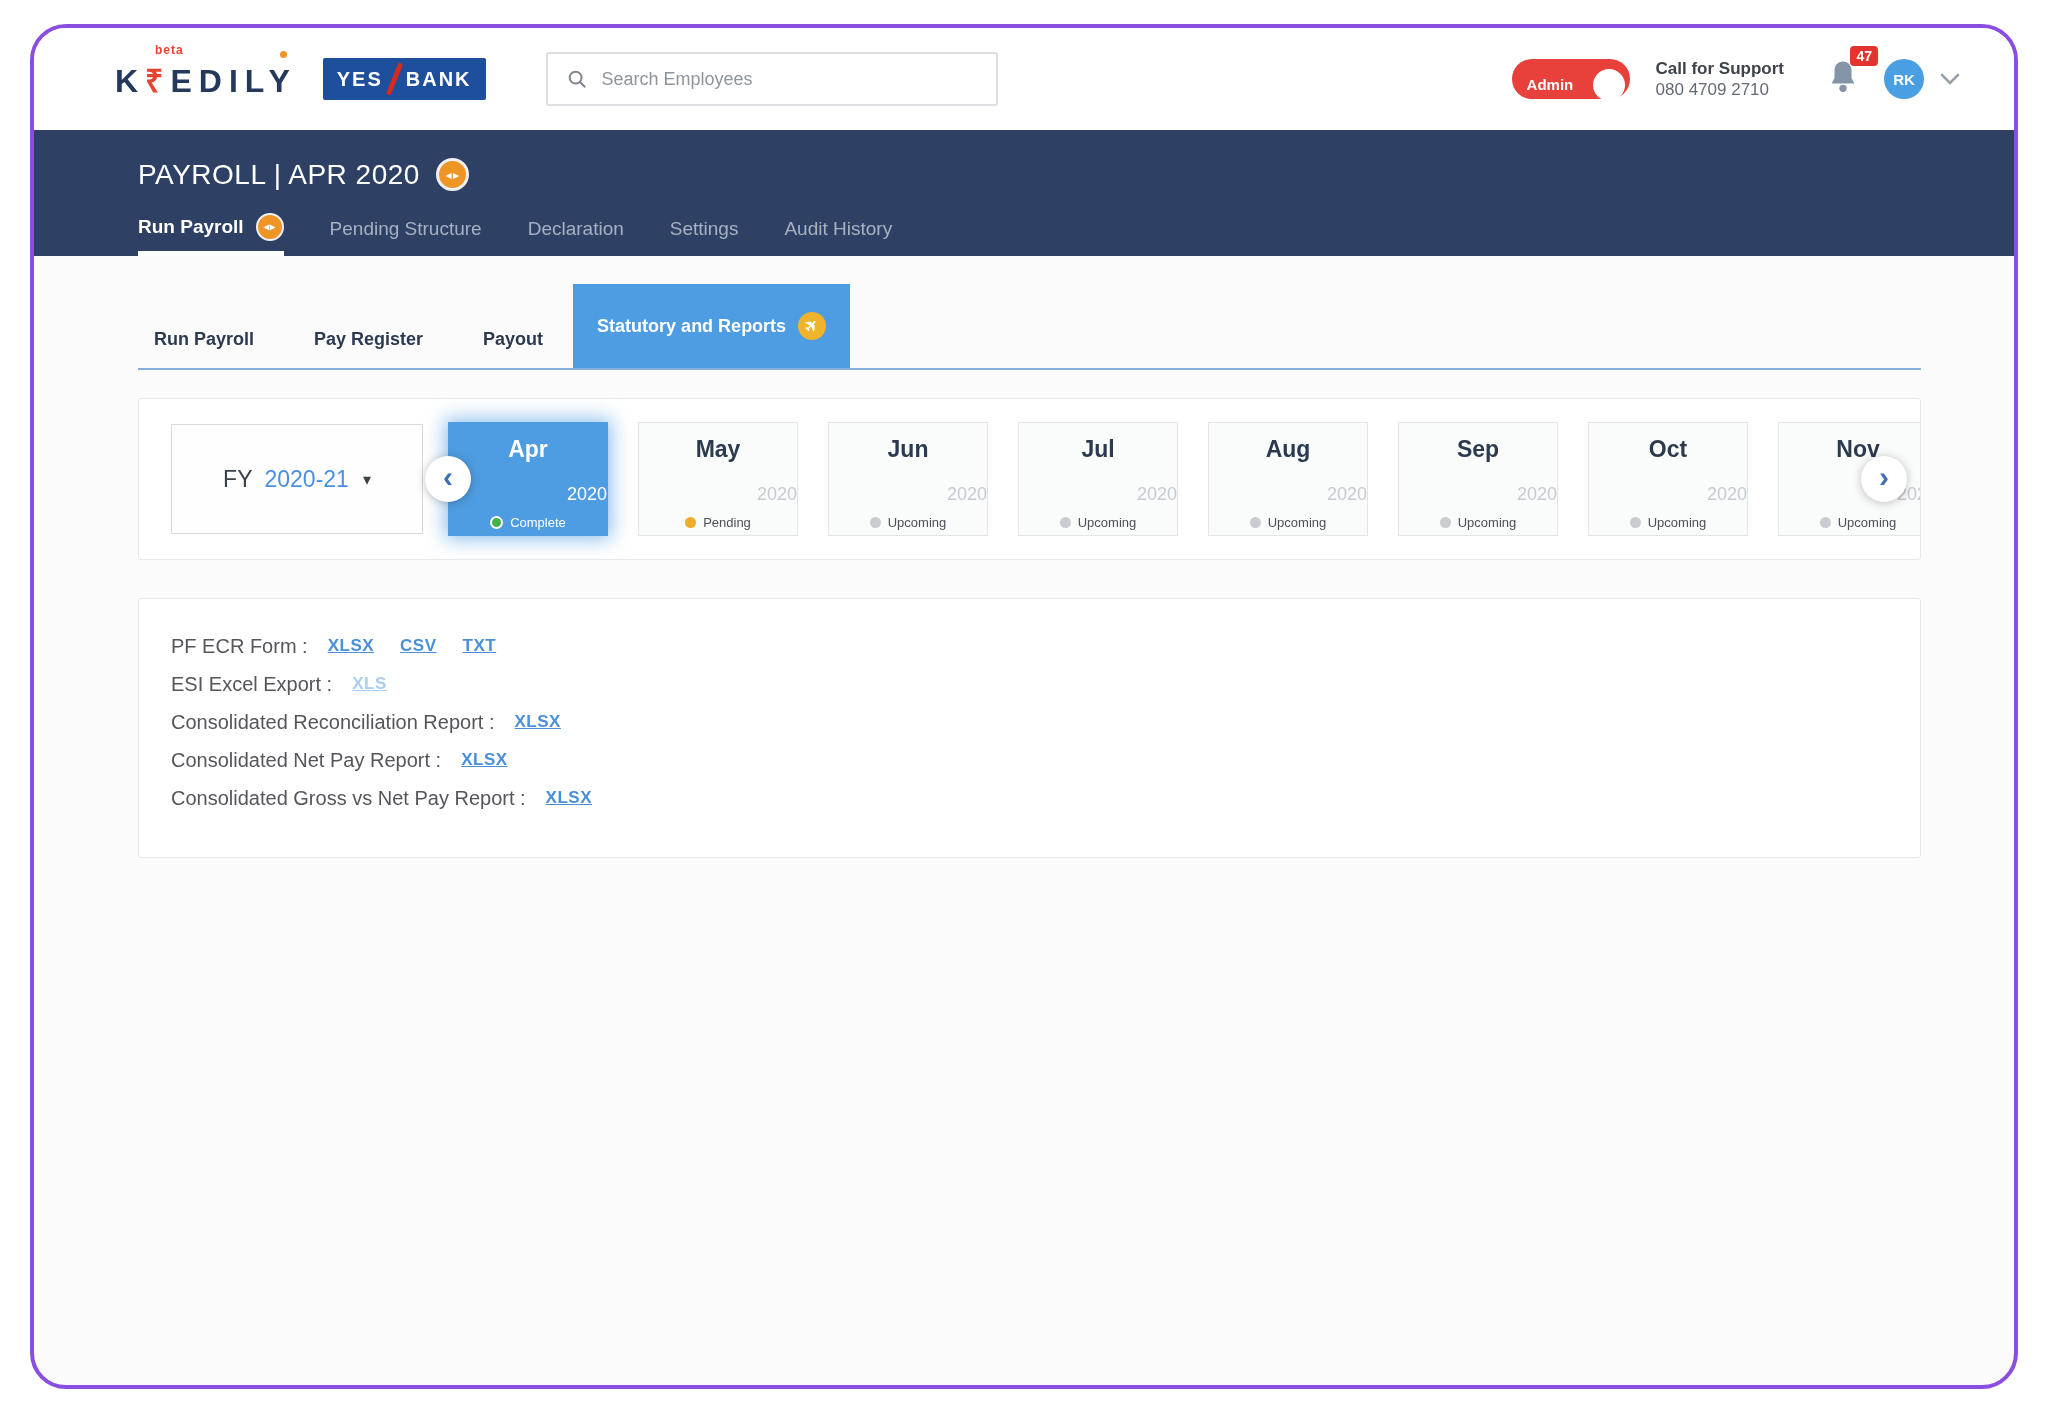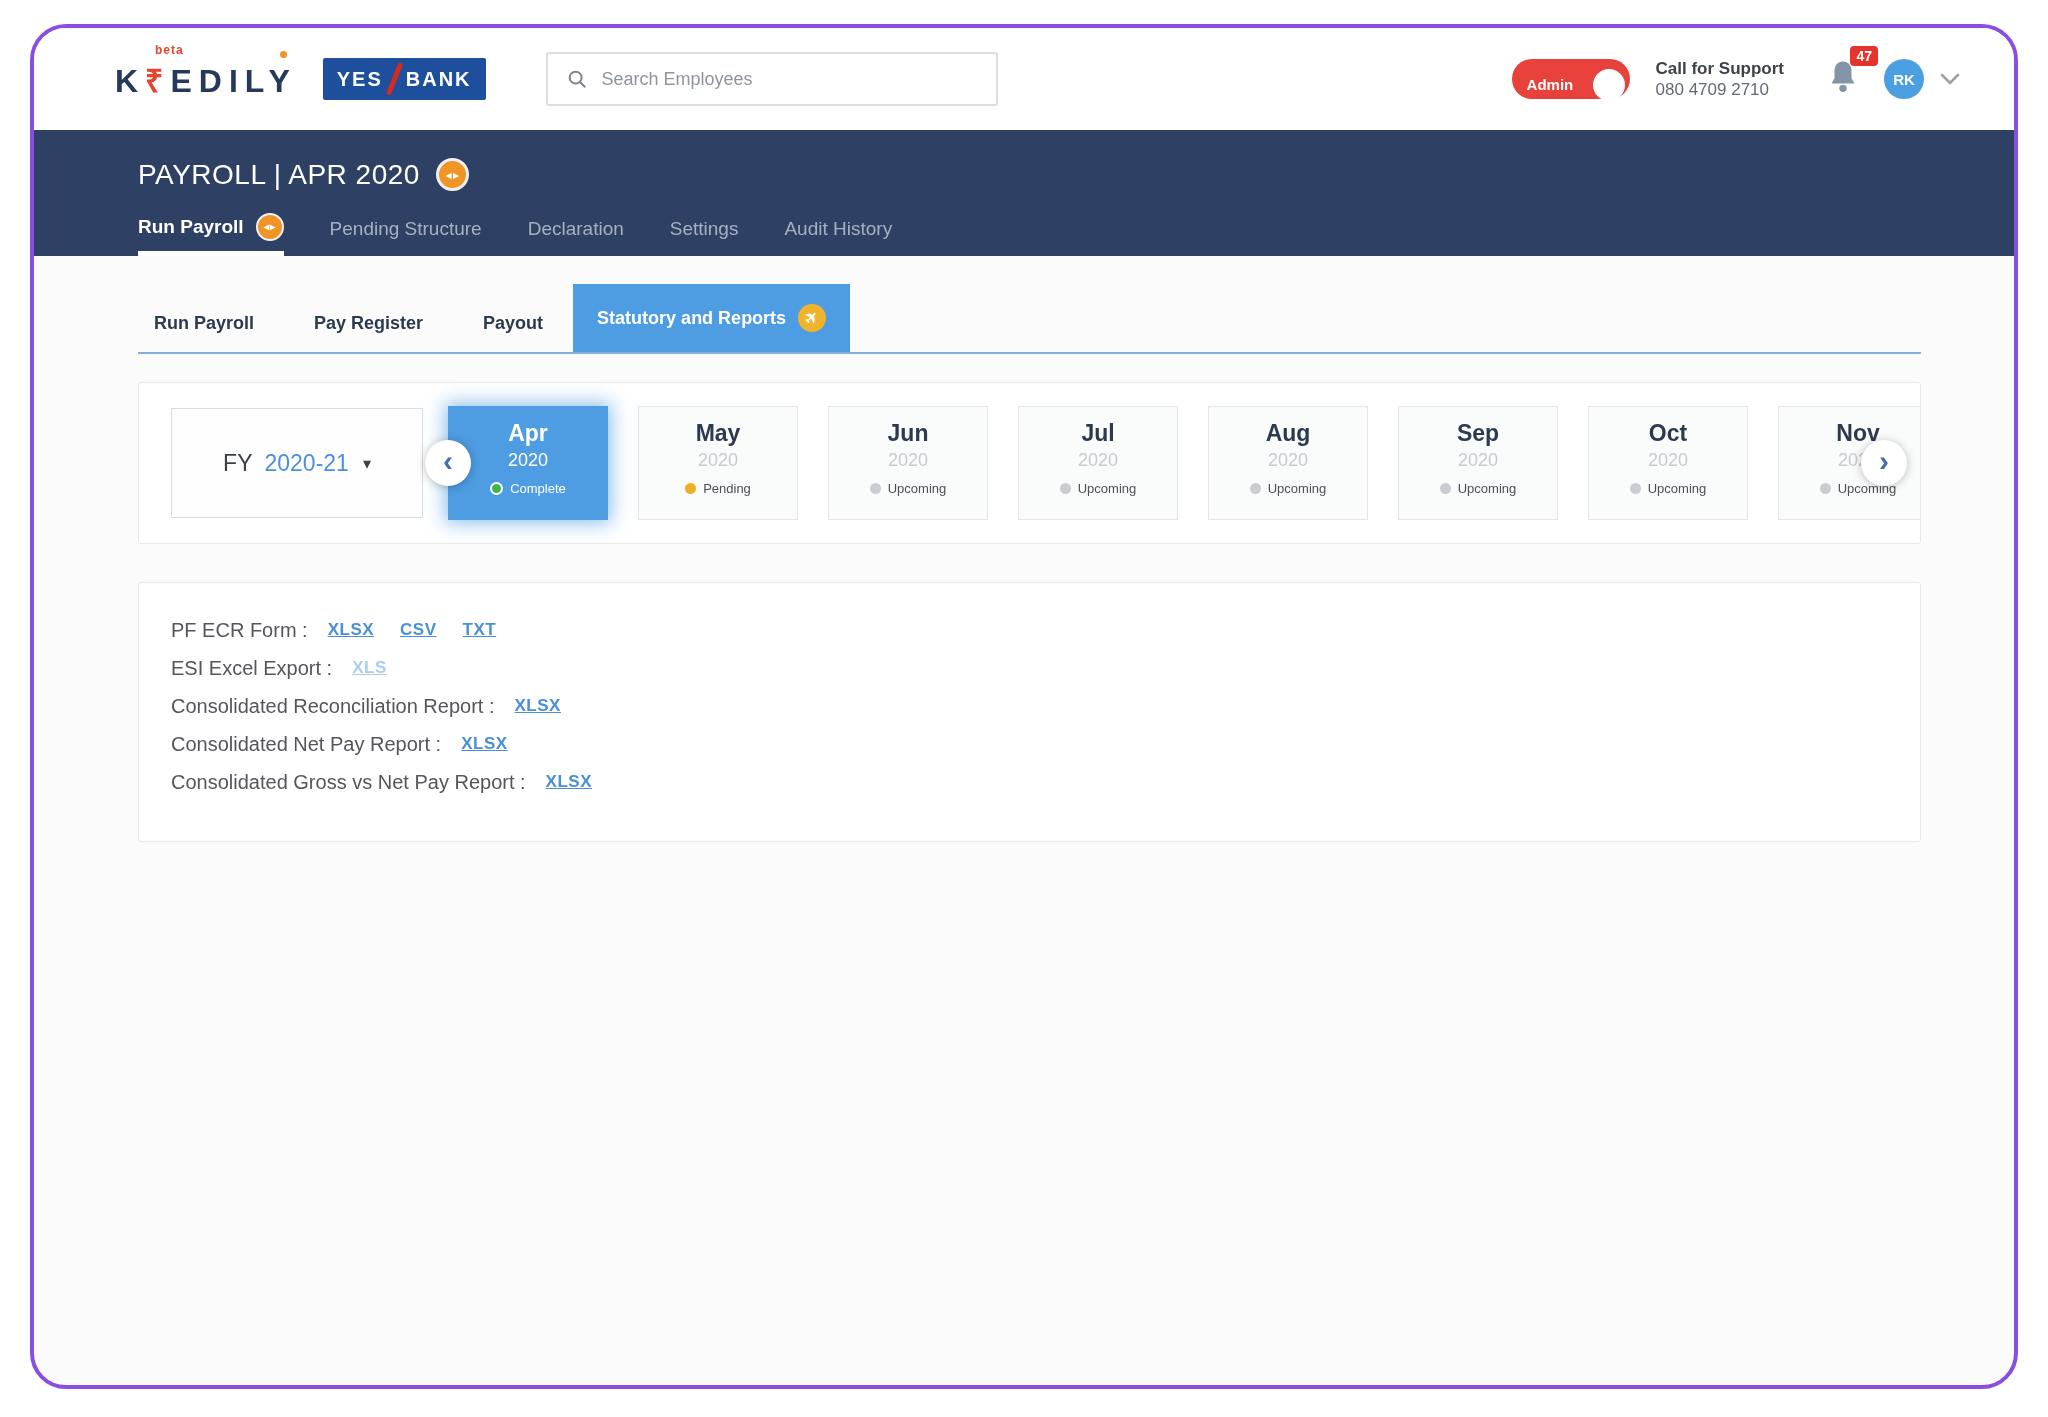--- a/index.html
+++ b/index.html
@@ -43,36 +43,36 @@
   .navy-tabs { display: flex; gap: 46px; margin-top: 22px; align-items: flex-end; }
   .navy-tab { color: #a6b0c1; font-size: 19px; padding-bottom: 16px; cursor: pointer; }
   .navy-tab.active { color: #fff; font-weight: 700; display: flex; gap: 12px; align-items: center;
                      border-bottom: 5px solid #fff; padding-bottom: 10px; }
   .navy-tab.active .move-icon { width: 28px; height: 28px; border-width: 2px; font-size: 10px; }
 
   
   .subtab-row { margin: 28px 93px 0 104px; display: flex; align-items: flex-end; border-bottom: 2px solid #84aede; }
   .subtab { font-size: 18px; font-weight: 700; color: #2c3a50; padding: 0 30px 18px 30px; cursor: pointer; }
   .subtab:first-child { padding-left: 16px; }
-  .subtab.active { background: #4e9ce2; color: #fff; padding: 20px 24px; display: flex; align-items: center; gap: 12px; }
+  .subtab.active { background: #4e9ce2; color: #fff; padding: 28px 24px; display: flex; align-items: center; gap: 12px; }
   .plane-icon { width: 28px; height: 28px; background: #f0b42c; border-radius: 50%; color: #fff;
                 display: flex; align-items: center; justify-content: center; font-size: 16px; }
   .plane-icon span { transform: rotate(-45deg); line-height: 1; }
 
   
   .month-strip { position: relative; margin: 28px 93px 0 104px; background: #fff; border: 1px solid #e7e8eb;
                  border-radius: 3px; height: 162px; display: flex; align-items: center; padding-left: 32px; overflow: hidden; }
   .fy-box { width: 252px; height: 110px; border: 1px solid #d9dbde; background: #fefefe; display: flex; align-items: center;
             justify-content: center; gap: 12px; font-size: 23px; flex-shrink: 0; cursor: pointer; }
   .fy-label { color: #3b4148; } .fy-value { color: #4a90e2; } .fy-caret { color: #3b4148; font-size: 16px; margin-left: 2px; }
   .months { display: flex; gap: 30px; margin-left: 25px; }
   .month-card { width: 160px; height: 114px; background: #fafbfb; border: 1px solid #e3e5e8; text-align: center;
                 padding-top: 13px; flex-shrink: 0; cursor: pointer; }
   .month-name { font-size: 23px; font-weight: 700; color: #2c3a50; }
-  .month-year { font-size: 18px; color: #c6cbd2; margin-top: 3px; }
+  .month-year { font-size: 18px; color: #c6cbd2; margin-top: 21px; text-align: right; }
   .month-status { margin-top: 10px; display: flex; align-items: center; justify-content: center; gap: 7px;
                   font-size: 13px; color: #4c5158; }
   .dot { width: 11px; height: 11px; border-radius: 50%; flex-shrink: 0; }
   .complete .dot { background: #3db54a; }
   .pending .dot  { background: #f0ad2a; }
   .upcoming .dot { background: #c9cdd2; }
   .month-card.selected { background: #4e9ce2; border-color: #4e9ce2; box-shadow: 0 0 18px 3px rgba(78,156,226,0.65); }
   .selected .month-name, .selected .month-year, .selected .month-status { color: #fff; }
   .selected .dot { border: 2px solid #fff; width: 13px; height: 13px; }
   .nav-circle { position: absolute; width: 46px; height: 46px; background: #fff; border-radius: 50%;

